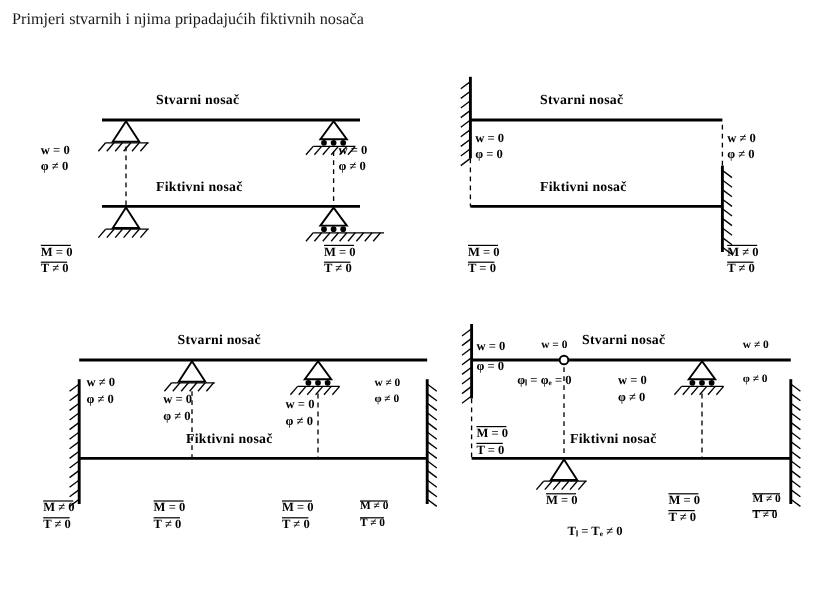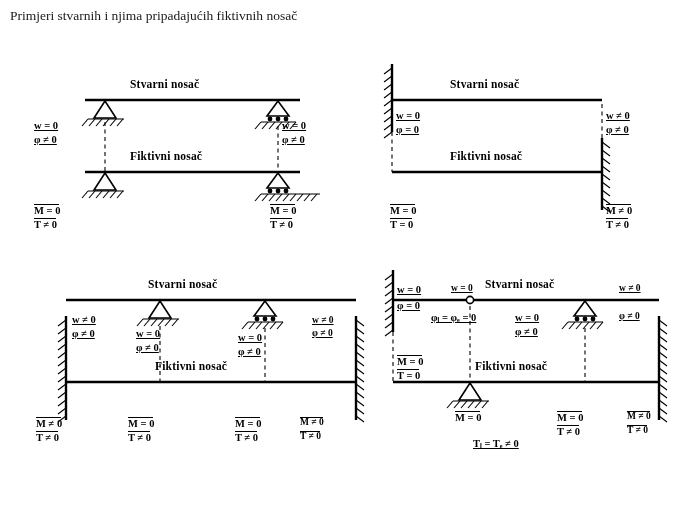--- a/index.html
+++ b/index.html
@@ -40,42 +40,41 @@
     line-height: 1.05;
   }
   .lbl-beam {
     font-size: 11.5px;
     font-weight: 700;
     letter-spacing: .2px;
   }
   .lbl-cond {
     font-size: 10.5px;
     font-weight: 700;
-    text-decoration: underline;
   }
   .lbl-cond.small { font-size: 9.5px; }
   .ovr { position: relative; display: inline-block; }
   .ovr::before {
     content: "";
     position: absolute;
     left: 0; right: 1px; top: -1px;
     border-top: 1.3px solid #000;
   }
   svg { position: absolute; left: 0; top: 0; overflow: visible; }
   .solid { stroke: #000; stroke-width: 2.4; fill: none; }
   .thin  { stroke: #000; stroke-width: 1.1; fill: none; }
   .dash  { stroke: #000; stroke-width: 1.1; fill: none; stroke-dasharray: 4 3.5; }
   .hatchline { stroke: #000; stroke-width: 1.1; }
   .tri-fill { fill: #fff; stroke: #000; stroke-width: 1.6; }
   .dot { fill: #000; }
 </style>
 </head>
 <body>
 
-<div id="page-title">Primjeri stvarnih i njima pripadajućih fiktivnih nosač</div>
+<div id="page-title">Primjeri stvarnih i njima pripadajućih fiktivnih nosača</div>
 
 <div class="figure" id="q-tl">
   <svg width="320" height="180" viewBox="0 0 320 180">
 
     <line class="solid" x1="55" y1="40" x2="270" y2="40"></line>
 
     <polygon class="tri-fill" points="75,41 64,58 86,58"></polygon>
     <line class="thin" x1="58" y1="59" x2="94" y2="59"></line>
     <g class="hatchline">
       <line x1="58" y1="59" x2="52" y2="66"></line>

